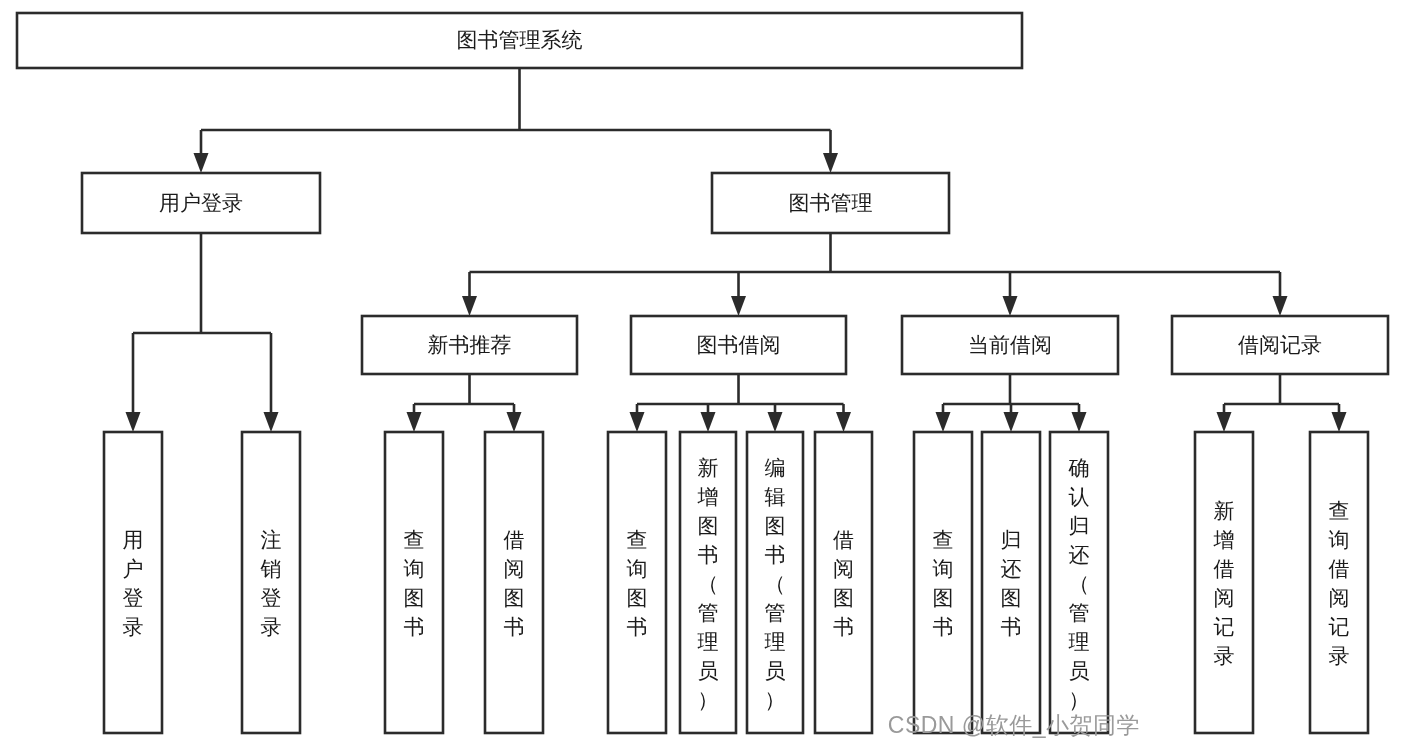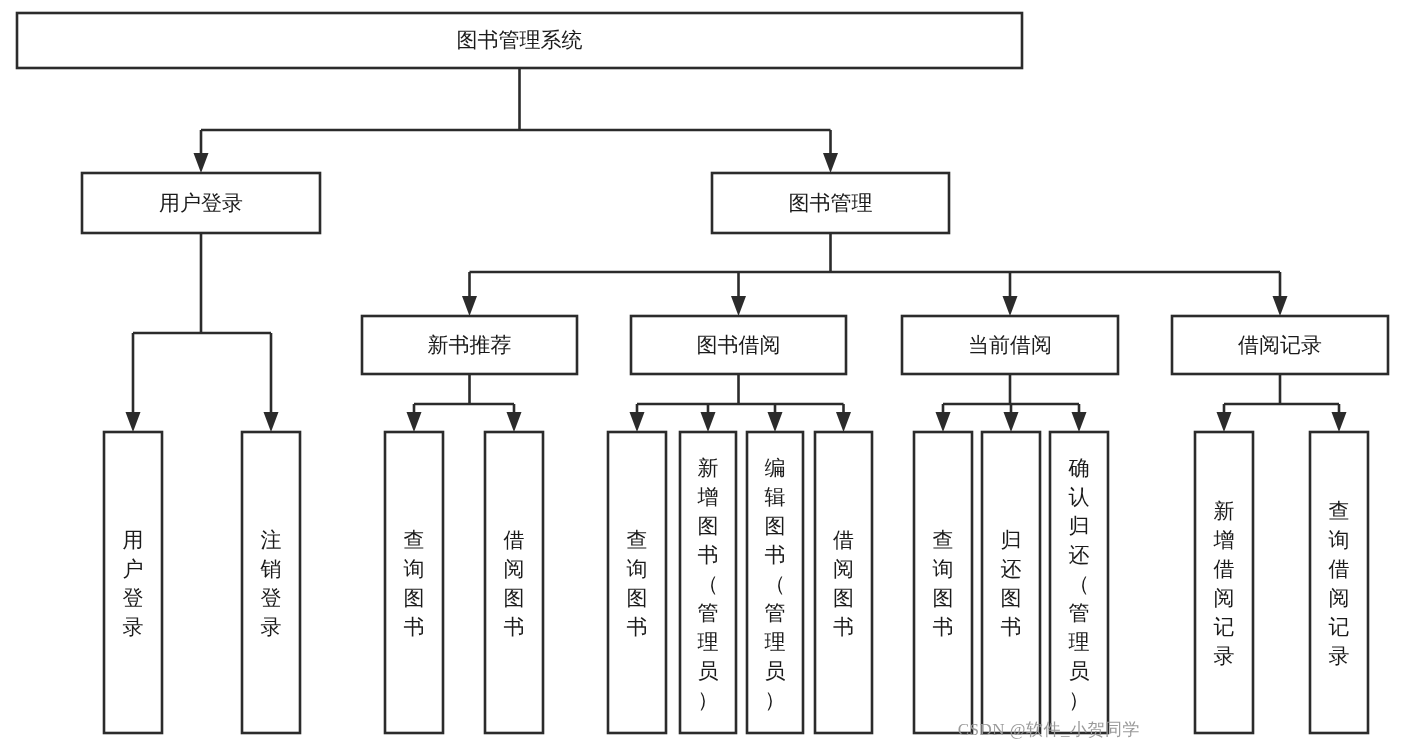--- a/index.html
+++ b/index.html
@@ -51,22 +51,22 @@
   .node-label-vertical {
     fill: #1b1b1b;
     font-family: "Liberation Sans", "DejaVu Sans", sans-serif;
     font-size: 21px;
     text-anchor: middle;
   }
   .watermark {
     position: absolute;
     right: 12px;
     bottom: 6px;
-    font-family: Liberation Serif, serif;
-    font-size: 17px;
+    font-family: Liberation Sans, sans-serif;
+    font-size: 23px;
     color: #9a9a9a;
     white-space: nowrap;
     letter-spacing: 0.5px;
     user-select: none;
   }
 </style>
 </head>
 <body>
 
 <div id="diagram-root">

